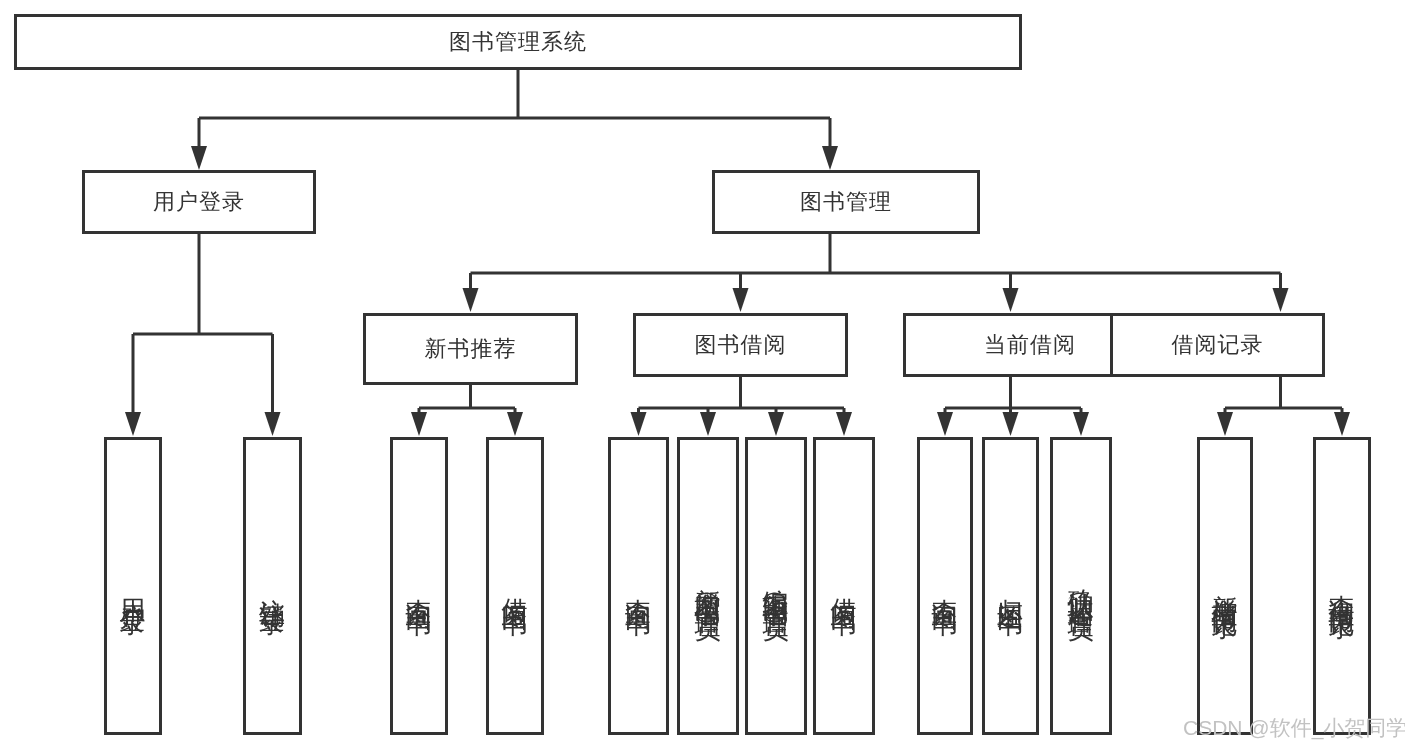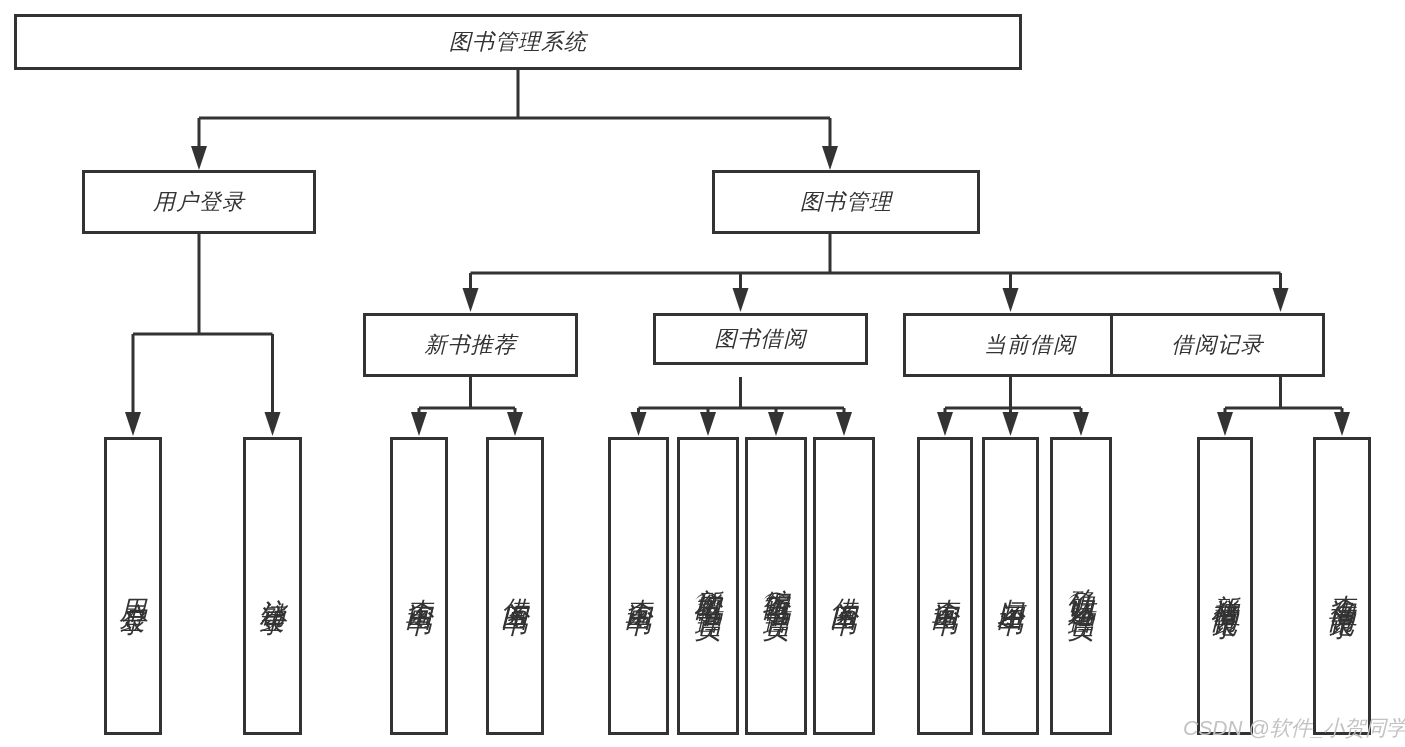--- a/index.html
+++ b/index.html
@@ -12,21 +12,20 @@
   body{
     background:var(--bg-color);
     font-family:"Liberation Sans", sans-serif;
   }
   #stage{
     position:relative;
     width:1405px;
     height:747px;
     background:var(--bg-color);
     overflow:hidden;
-    font-style:italic;
   }
   #connectors{
     position:absolute;
     left:0;top:0;
     z-index:0;
   }
   #connectors path{
     fill:none;
     stroke:var(--line-color);
     stroke-width:3;
@@ -131,24 +130,24 @@
     <span>图书管理系统</span>
   </div>
 
   <div class="box h" style="left:82px;top:170px;width:234px;height:64px">
     <span>用户登录</span>
   </div>
   <div class="box h" style="left:712px;top:170px;width:268px;height:64px">
     <span>图书管理</span>
   </div>
 
-  <div class="box h" style="left:363px;top:313px;width:215px;height:64px">
+  <div class="box h" style="left:363px;top:313px;width:215px;height:72px">
     <span>新书推荐</span>
   </div>
-  <div class="box h" style="left:653px;top:313px;width:215px;height:52px">
+  <div class="box h" style="left:633px;top:313px;width:215px;height:64px">
     <span>图书借阅</span>
   </div>
   <div class="box h" style="left:903px;top:313px;width:254px;height:64px">
     <span>当前借阅</span>
   </div>
   <div class="box h" style="left:1110px;top:313px;width:215px;height:64px">
     <span>借阅记录</span>
   </div>
 
   <div class="box v" style="left:104px;width:58px">

